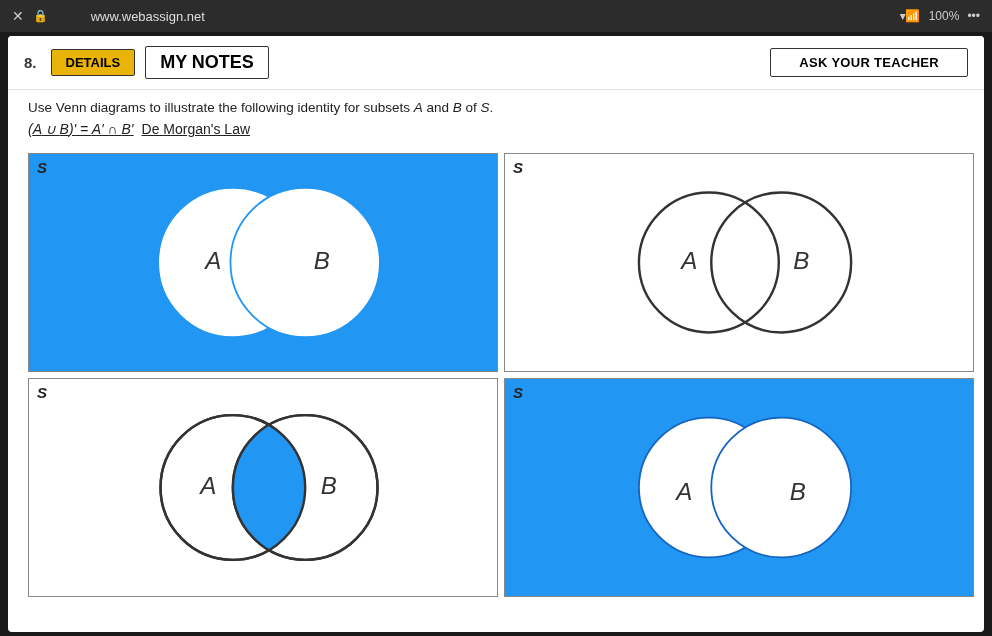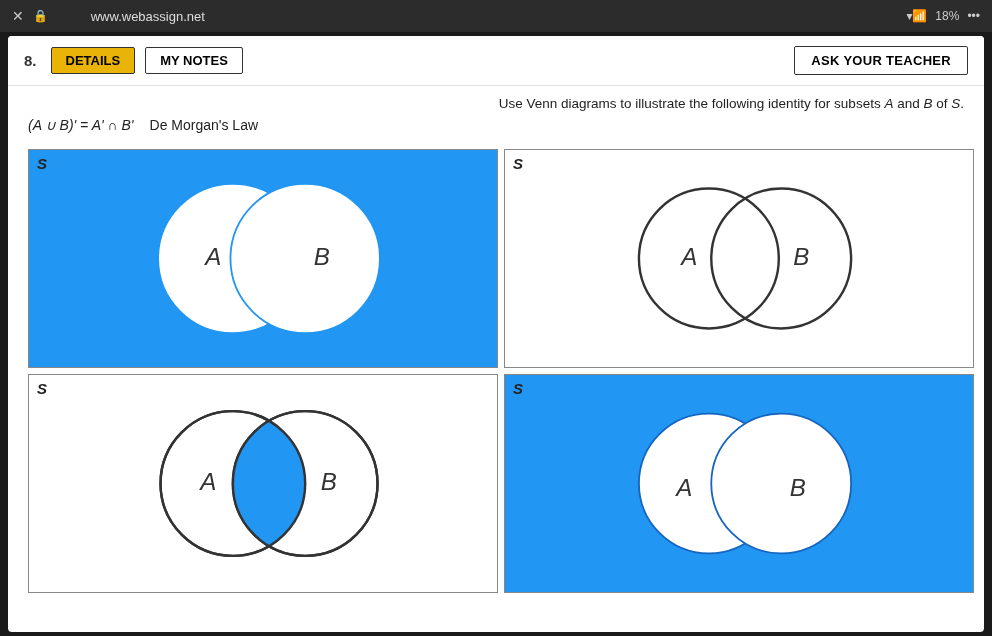--- a/index.html
+++ b/index.html
@@ -66,54 +66,54 @@
       padding: 5px 14px;
       font-size: 13px;
       font-weight: bold;
       cursor: pointer;
       border-radius: 2px;
     }
     .btn-notes {
       border: 1.5px solid #333;
       background: #fff;
       padding: 5px 14px;
-      font-size: 13px;
+      font-size: 18px;
       font-weight: bold;
       cursor: pointer;
       border-radius: 2px;
     }
     .btn-teacher {
       margin-left: auto;
       border: 1.5px solid #333;
       background: #fff;
-      padding: 6px 16px;
+      padding: 6px 28px;
       font-size: 13px;
       font-weight: bold;
       cursor: pointer;
       border-radius: 2px;
       letter-spacing: 0.3px;
     }
     .question-body {
       padding: 10px 20px 6px 20px;
       background: #fff;
     }
     .question-text {
       font-size: 13.5px;
       color: #222;
       margin-bottom: 6px;
-      text-align: right;
     }
     .question-text em { font-style: italic; }
     .formula-line {
       font-size: 14px;
       color: #222;
       margin-bottom: 10px;
       display: flex;
       align-items: center;
-      gap: 16px;
+      gap: 8px;
+      text-decoration: underline;
     }
     .formula {
       font-style: italic;
     }
     .venn-grid {
       display: grid;
       grid-template-columns: 1fr 1fr;
       grid-template-rows: 1fr 1fr;
       gap: 6px;
       padding: 0 10px 6px 20px;
@@ -150,21 +150,21 @@
   </style>
 </head>
 <body>
 
 <div class="browser-bar">
   <span class="close-btn">✕</span>
   <span class="lock-icon">🔒</span>
   <span class="url-bar">www.webassign.net</span>
   <div class="browser-icons">
     <span>▾📶</span>
-    <span>18%</span>
+    <span>100%</span>
     <span>•••</span>
   </div>
 </div>
 
 <div class="content-area">
 
   <div class="toolbar">
     <span class="question-number">8.</span>
     <button class="btn-details">DETAILS</button>
     <button class="btn-notes">MY NOTES</button>

